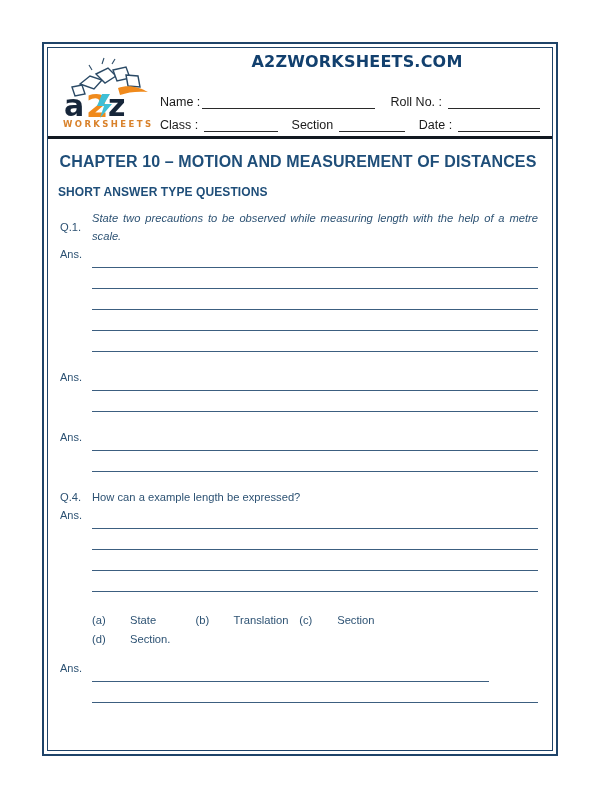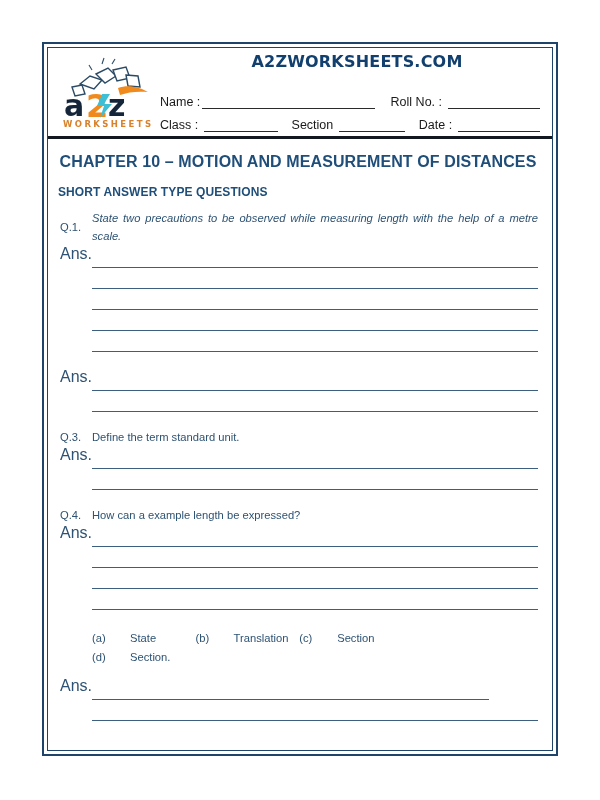--- a/index.html
+++ b/index.html
@@ -162,21 +162,21 @@
     flex: 0 0 33.33%;
     box-sizing: border-box;
   }
   .opt-key { width: 38px; flex: 0 0 38px; }
   .opt-val { flex: 1 1 auto; }
 
   
   .arow {
     display: flex;
     align-items: flex-start;
-    font-size: 16px;
+    font-size: 11px;
     line-height: 18px;
     color: #2d5273;
   }
   .alabel {
     width: 34px;
     flex: 0 0 34px;
     padding-left: 2px;
     box-sizing: border-box;
   }
   .alines { flex: 1 1 auto; padding-top: 2px; }
@@ -282,24 +282,20 @@
           <div class="alines">
             <div class="aline"></div>
             <div class="aline"></div>
           </div>
         </div>
       </div>
 
       <div class="gap-m"></div>
 
       <div class="qblock">
-        <div class="qrow">
-          <div class="qnum">Q.3.</div>
-          <div class="qtext">Define the term standard unit.</div>
-        </div>
         <div class="arow">
           <div class="alabel">Ans.</div>
           <div class="alines">
             <div class="aline"></div>
             <div class="aline"></div>
           </div>
         </div>
       </div>
 
       <div class="gap-m"></div>

